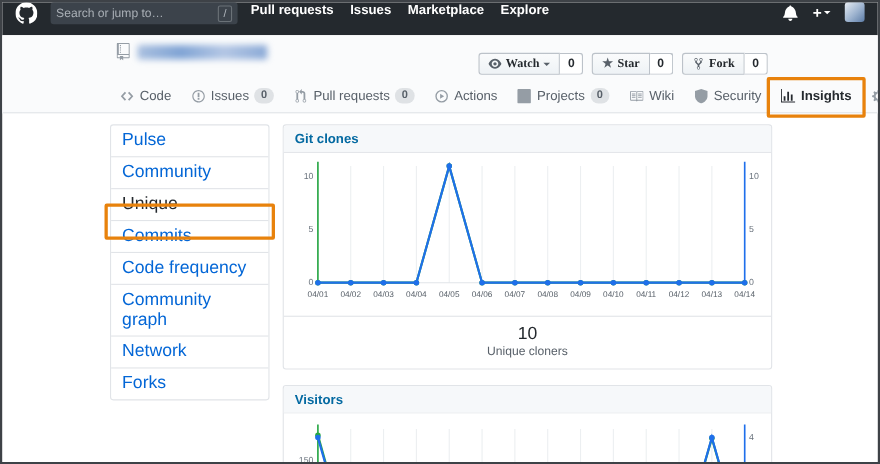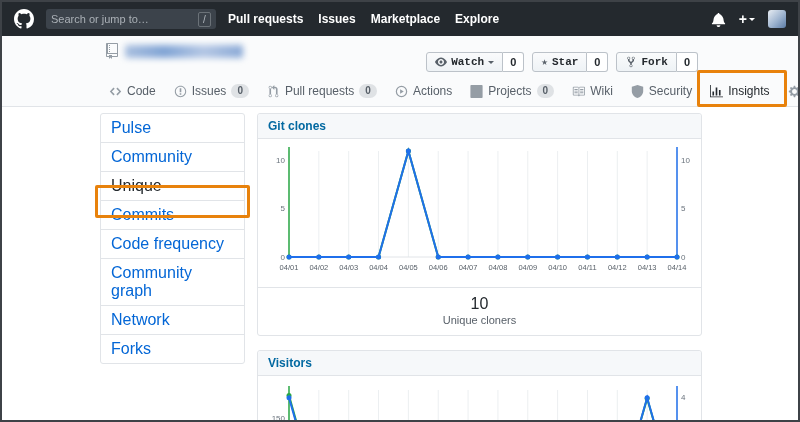--- a/index.html
+++ b/index.html
@@ -1,20 +1,20 @@
 <!DOCTYPE html>
 <html><head>
 <meta charset="utf-8">
 <style>
   * { margin:0; padding:0; box-sizing:border-box; }
   body { background:#fff; font-family:"Liberation Sans", sans-serif; }
   #frame { position:relative; width:800px; height:422px; border:2px solid #3e4247; overflow:hidden; background:#fff; }
 
   
-  .gh-header { height:30px; background:#24292e; display:flex; align-items:center; padding:17px 12px; gap:12px; }
+  .gh-header { height:30px; background:#24292e; display:flex; align-items:flex-start; padding:0 12px; gap:12px; }
   .logo svg { width:20px; height:20px; fill:#fff; display:block; }
   .searchbox { width:170px; height:20px; background:#3c434b; border-radius:3px; display:flex; align-items:center; padding:0 5px; }
   .searchbox input { flex:1; background:transparent; border:0; outline:none; color:#c6cbd1; font-size:11px; font-family:inherit; min-width:0; }
   .searchbox input::placeholder { color:#aab0b6; }
   .slash-key { width:13px; height:15px; border:1px solid #6b7publish278;border:1px solid #6b7278; border-radius:2px; color:#b1b7bd; font-size:10px; line-height:13px; text-align:center; flex:none; }
   .topnav { display:flex; gap:15px; }
   .topnav span { color:#fff; font-size:12px; font-weight:700; cursor:pointer; white-space:nowrap; }
   .header-right { margin-left:auto; display:flex; align-items:center; gap:13px; }
   .bell svg { width:15px; height:15px; fill:#fff; display:block; }
   .plus { color:#fff; font-size:14px; font-weight:700; display:flex; align-items:center; gap:2px; }
@@ -24,32 +24,32 @@
   
   .pagehead { position:relative; height:71px; background:#fafbfc; border-bottom:1px solid #e1e4e8; }
   .repo-row { display:flex; align-items:center; gap:7px; padding:7px 0 0 104px; }
   .repo-row svg { width:12px; height:16px; fill:#959da5; }
   .repo-name-blur { width:118px; height:13px; border-radius:2px;
       background:linear-gradient(90deg,#a9bfdf,#7fa3d4,#b3c6e4,#8aa9d6); filter:blur(3px); }
   .repo-actions { position:absolute; top:16px; right:100px; display:flex; gap:8px; }
   .btn-group { display:flex; }
   .btn { display:flex; align-items:center; gap:4px; height:20px; padding:0 8px; font-size:11px; font-weight:700;
       color:#24292e; background:linear-gradient(180deg,#fafbfc,#eff3f6 90%); border:1px solid #bcc2c9;
-      border-radius:3px 0 0 3px; cursor:pointer; font-family:Liberation Mono, monospace; }
+      border-radius:3px 0 0 3px; cursor:pointer; font-family:Liberation Serif, serif; }
   .btn svg { width:12px; height:12px; fill:#586069; }
   .star-glyph { font-size:11px; color:#586069; line-height:1; }
   .caret-d { width:0; height:0; border:3px solid transparent; border-top-color:#586069; margin-top:4px; }
   .social-count { height:20px; padding:0 7px; font-size:11px; font-weight:700; color:#24292e; background:#fff;
       border:1px solid #bcc2c9; border-left:0; border-radius:0 3px 3px 0; display:flex; align-items:center; cursor:pointer; }
 
   
   .tabs { position:absolute; bottom:-1px; left:98px; display:flex; }
   .tab { display:flex; align-items:center; gap:5px; padding:7px 9px 9px; font-size:12px; color:#586069; cursor:pointer; white-space:nowrap; }
   .tab .ticon { width:13px; height:13px; fill:#959da5; flex:none; }
-  .tab.selected { color:#24292e; font-weight:400; }
+  .tab.selected { color:#24292e; font-weight:700; }
   .tab.selected .ticon { fill:#24292e; }
   .counter { background:#dfe2e5; border-radius:10px; padding:0 6px; font-size:10px; font-weight:700; color:#586069; line-height:14px; }
 
   
   .menu { position:absolute; left:98px; top:111px; width:145px; background:#fff; border:1px solid #e1e4e8; border-radius:3px; }
   .menu-item { display:block; padding:5px 10px; font-size:16px; color:#0366d6; border-bottom:1px solid #e1e4e8; cursor:pointer; }
   .menu-item:last-child { border-bottom:0; }
   .menu-item.selected { color:#24292e; }
 
   .content { position:absolute; left:255px; top:111px; width:445px; }

